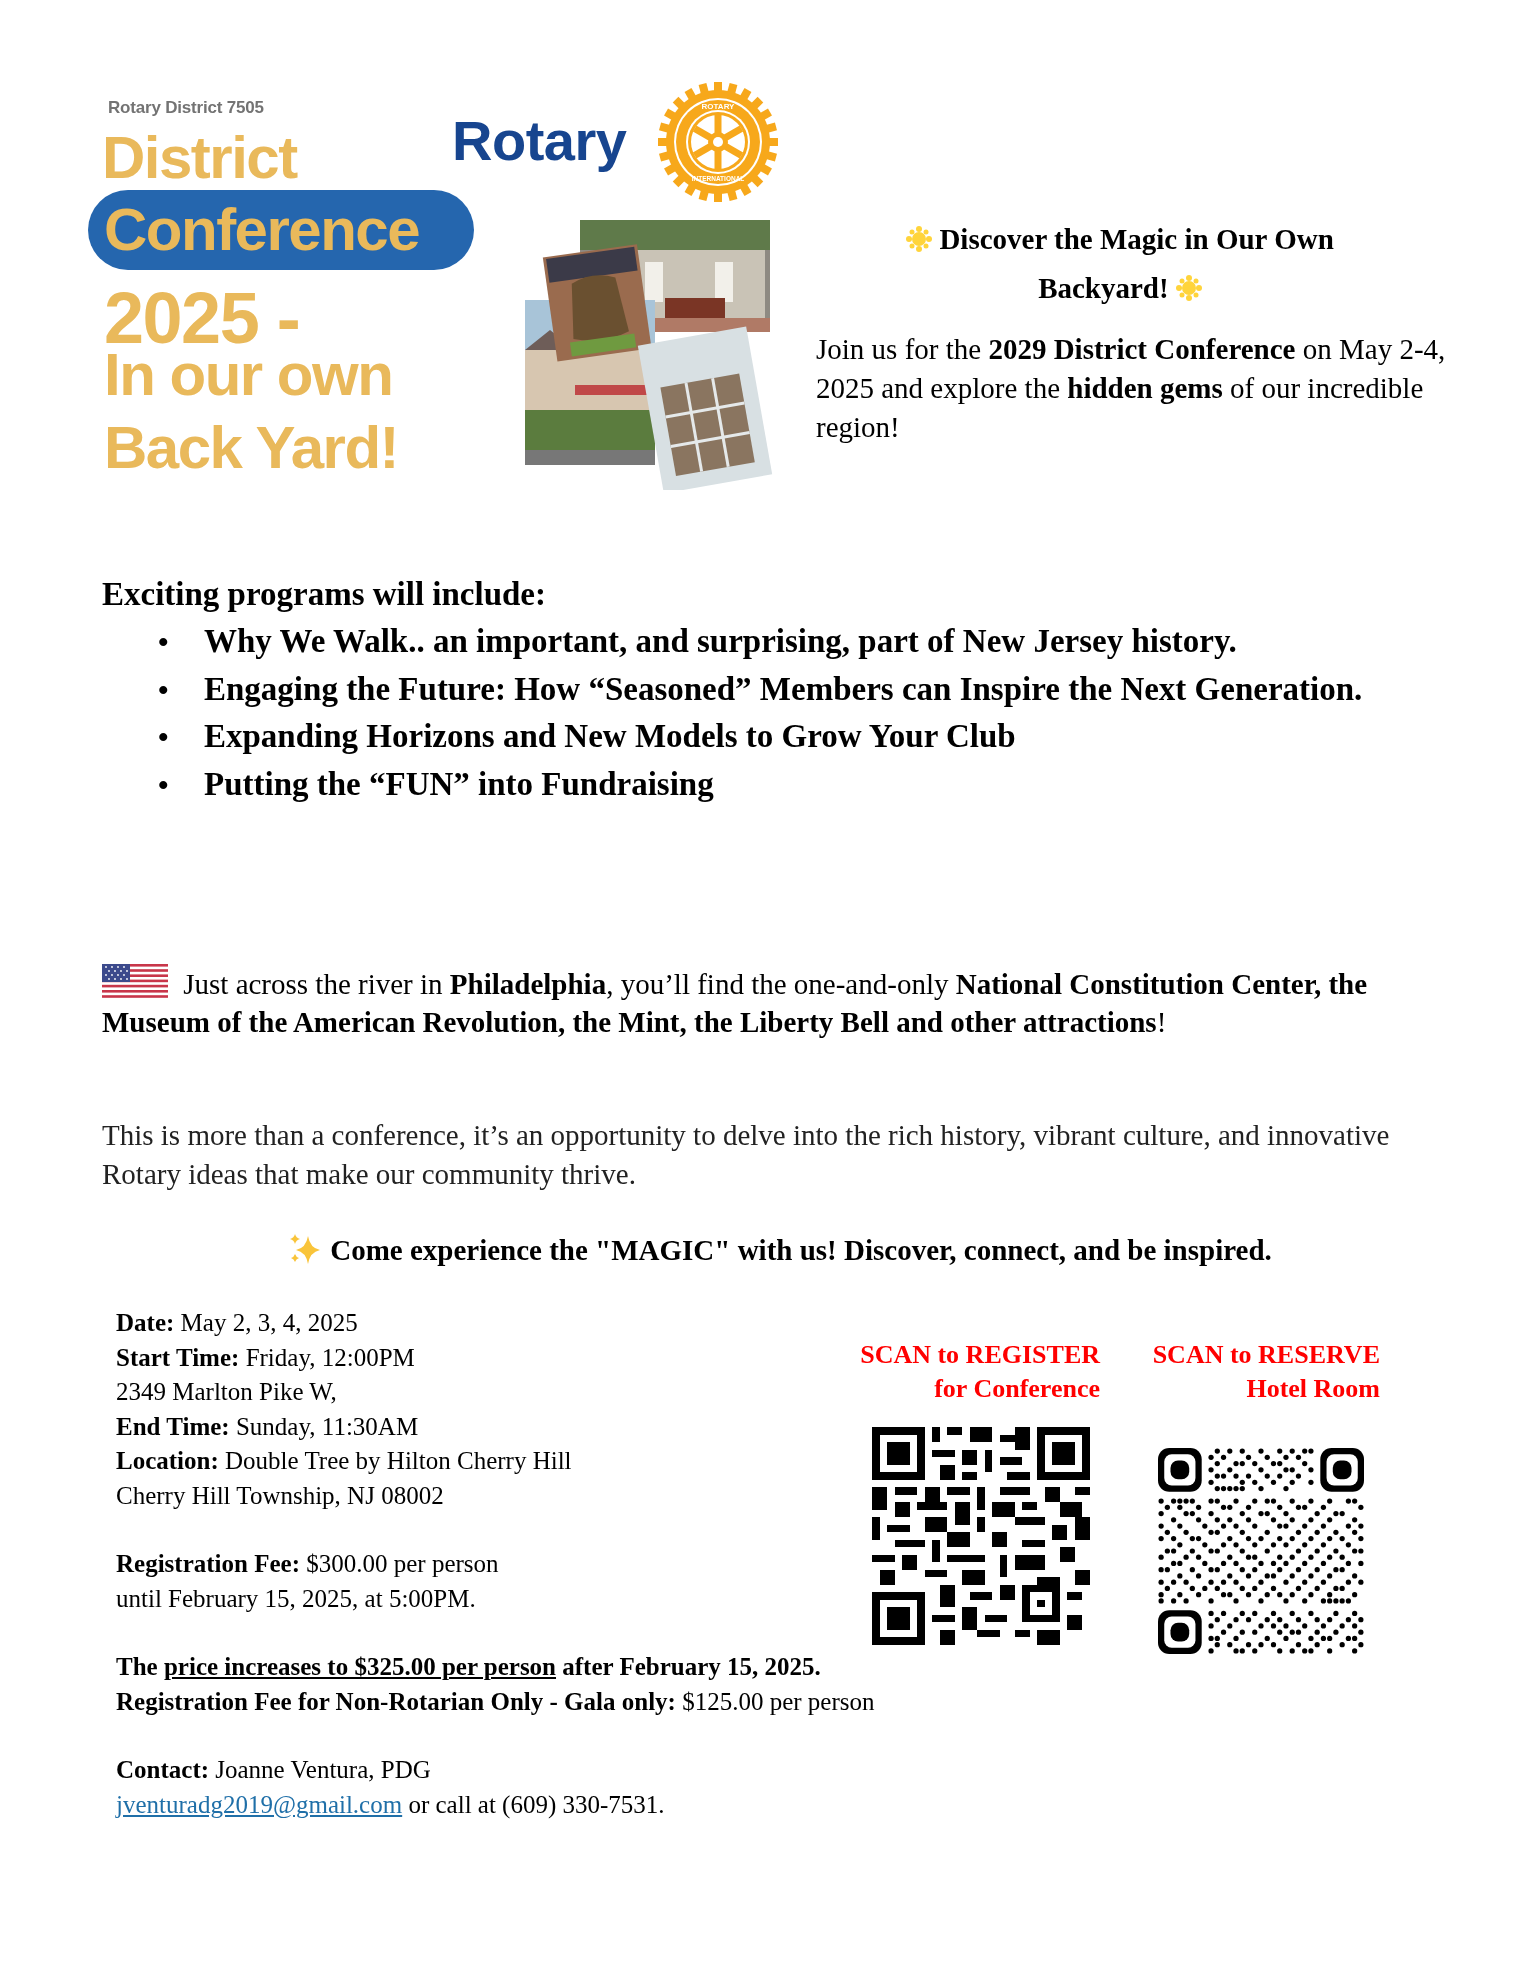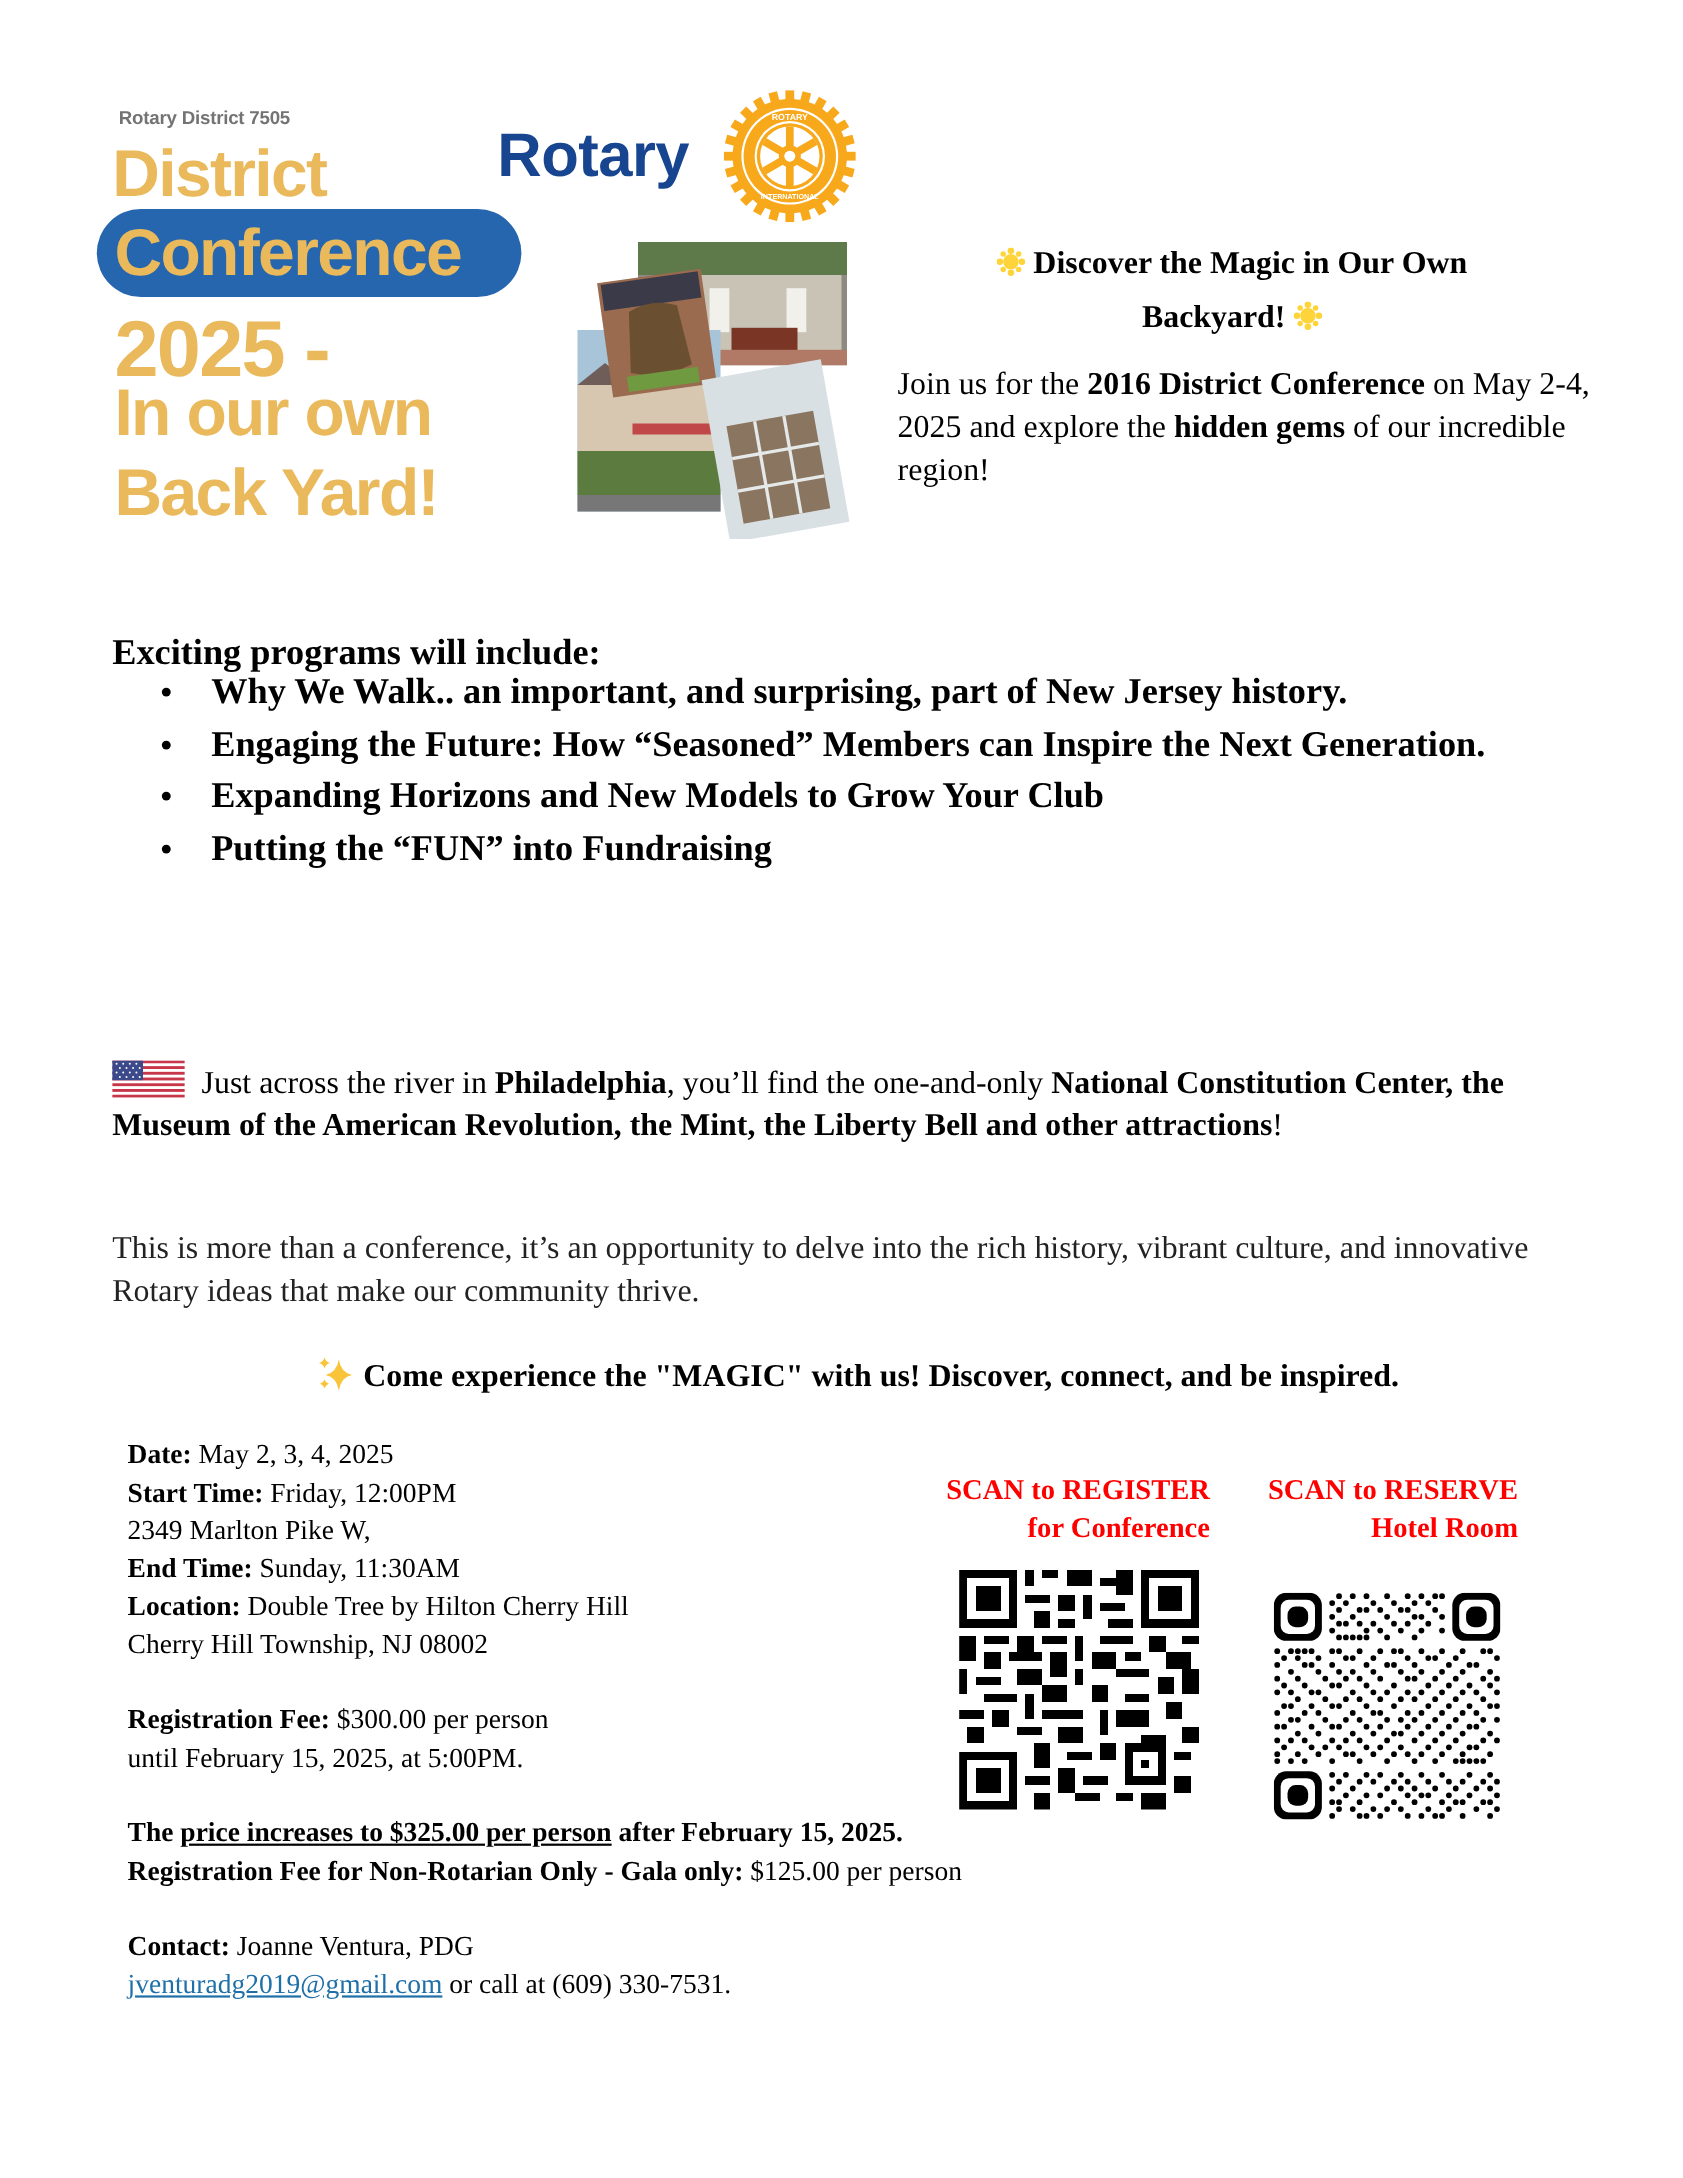--- a/index.html
+++ b/index.html
@@ -21,21 +21,21 @@
 
   .collage { left: 505px; top: 210px; width: 270px; height: 280px; }
 
   
   .intro-head { left: 820px; top: 215px; width: 600px; text-align: center; font-weight: bold; font-size: 29px; line-height: 49px; }
   .intro-body { left: 816px; top: 330px; width: 660px; font-size: 29px; line-height: 39px; }
   .burst { display: inline-block; width: 26px; height: 26px; vertical-align: -3px; }
 
   
   .programs-title { left: 102px; top: 576px; font-weight: bold; font-size: 33px; }
-  .programs-list { left: 140px; top: 606px; width: 1340px; margin: 0; padding: 0; list-style: none; }
+  .programs-list { left: 140px; top: 606px; width: 1340px; margin: 12px; padding: 0; list-style: none; }
   .programs-list li { position: relative; padding-left: 52px; font-weight: bold; font-size: 33px; line-height: 47.5px; }
   .programs-list li::before { content: "\2022"; position: absolute; left: 6px; top: 0; font-size: 30px; }
 
   
   .philly { left: 102px; top: 964px; width: 1340px; font-size: 29px; line-height: 38px; }
   .flag { display: inline-block; width: 66px; height: 34px; vertical-align: -4px; margin-right: 8px; }
 
   .more { left: 102px; top: 1116px; width: 1360px; font-size: 29px; line-height: 39px; color: #222; }
 
   .magic { left: 0; top: 1232px; width: 1530px; text-align: center; font-weight: bold; font-size: 29px; padding-left: 30px; box-sizing: border-box; }
@@ -185,21 +185,21 @@
           <circle cx="23" cy="13" r="3"></circle>
           <circle cx="6" cy="6" r="2.5"></circle>
           <circle cx="20" cy="6" r="2.5"></circle>
           <circle cx="6" cy="20" r="2.5"></circle>
           <circle cx="20" cy="20" r="2.5"></circle>
         </g>
       </svg>
   </div>
 </div>
 
-<div class="abs intro-body"><span>Join us for the </span><b>2016 District Conference</b><span> on May 2-4,  2025 and explore the </span><b>hidden gems</b><span> of our incredible region!</span></div>
+<div class="abs intro-body"><span>Join us for the </span><b>2029 District Conference</b><span> on May 2-4,  2025 and explore the </span><b>hidden gems</b><span> of our incredible region!</span></div>
 
 <div class="abs programs-title">Exciting programs will include:</div>
 <ul class="abs programs-list">
   <li>Why We Walk.. an important, and surprising, part of New Jersey history.</li>
   <li>Engaging the Future: How “Seasoned” Members can Inspire the Next Generation.</li>
   <li>Expanding Horizons and New Models to Grow Your Club</li>
   <li>Putting the “FUN” into Fundraising</li>
 </ul>
 
 <div class="abs philly"><svg class="flag" viewBox="0 0 66 34">

